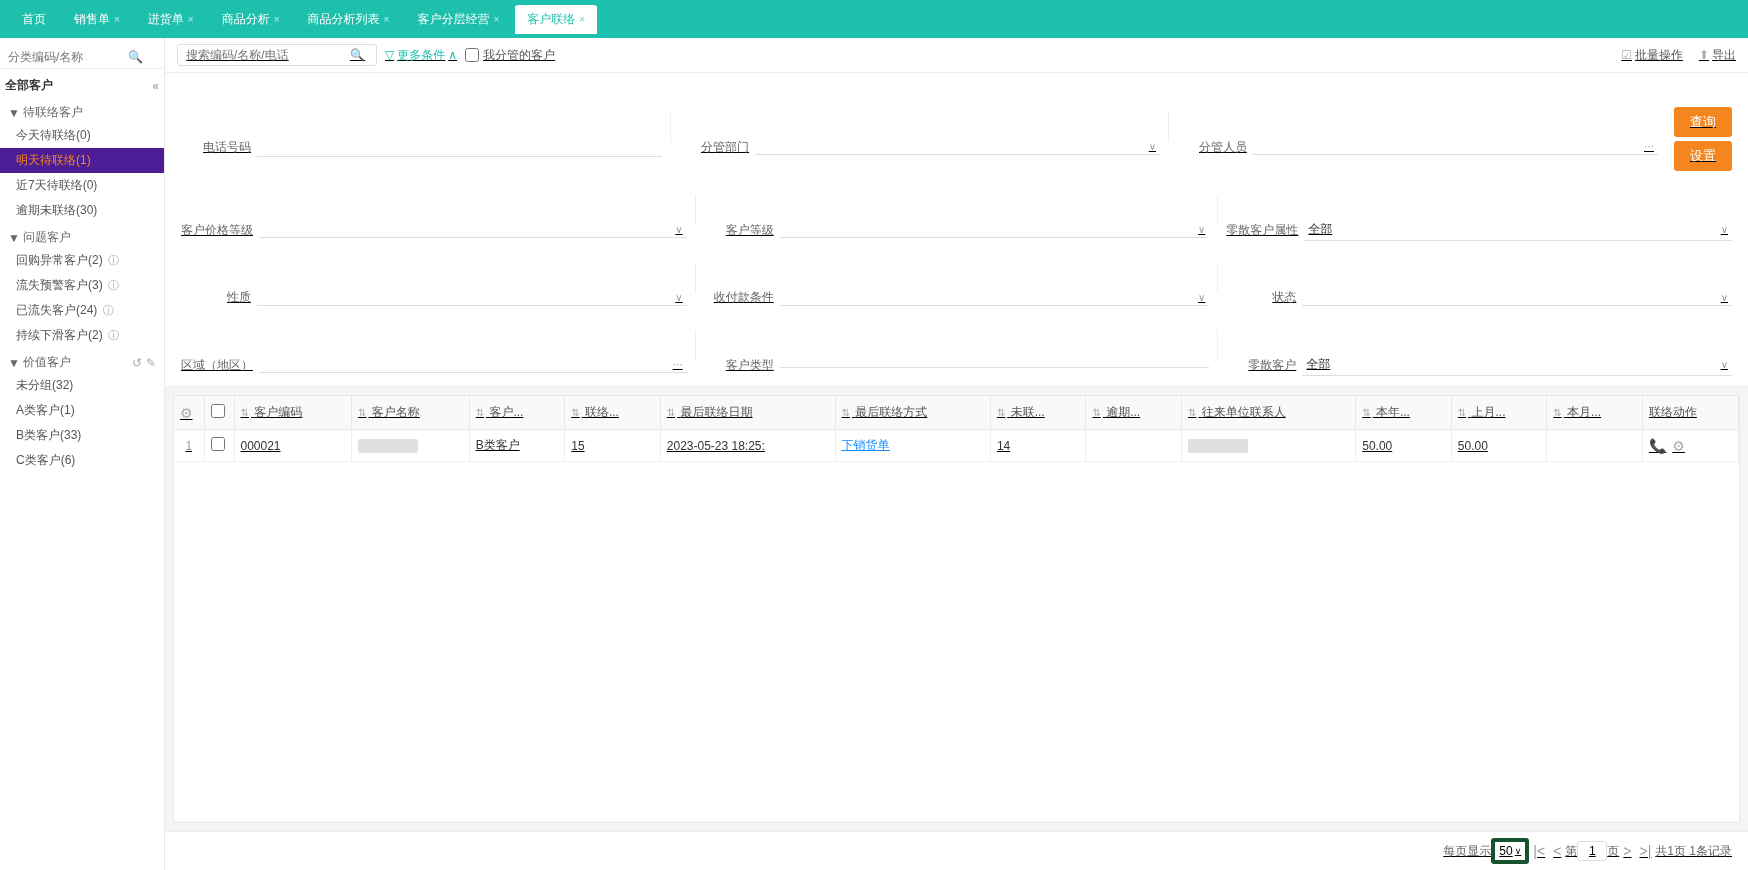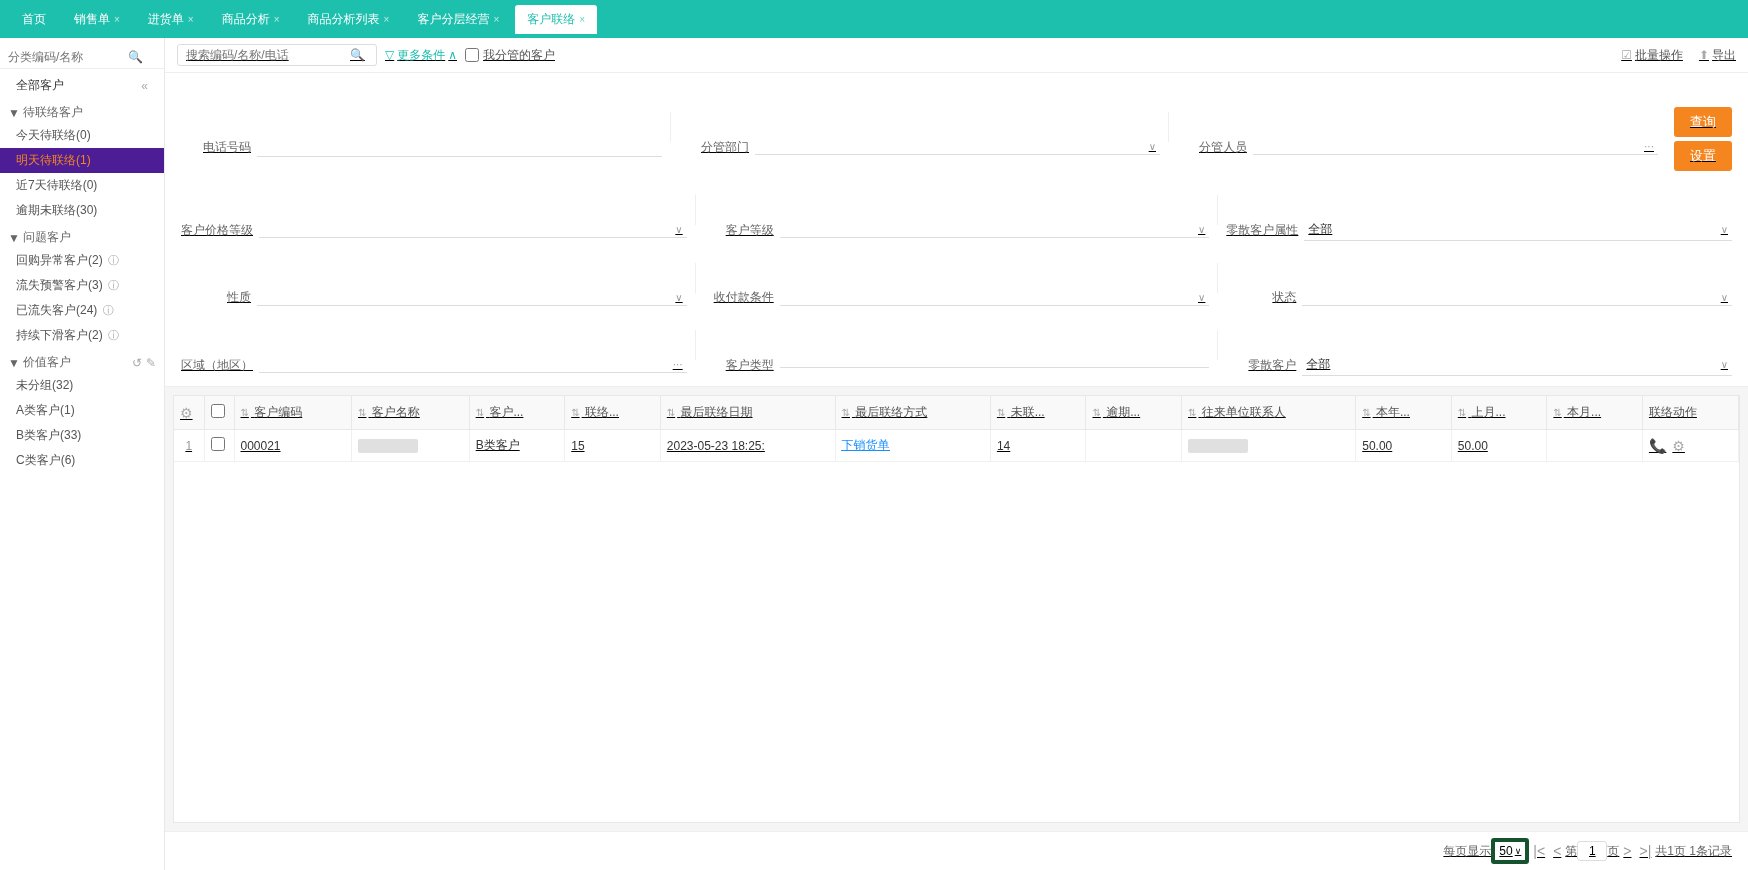--- a/index.html
+++ b/index.html
@@ -60,22 +60,22 @@
       border: none;
       outline: none;
       width: 120px;
       font-size: 12px;
       color: #999;
     }
     .sidebar-section-header {
       display: flex;
       align-items: center;
       justify-content: space-between;
-      padding: 4px 16px;
-      font-weight: normal;
+      padding: 4px 5px;
+      font-weight: bold;
       color: #333;
       font-size: 12px;
     }
     .sidebar-group-label {
       color: #666;
       padding: 6px 8px 2px 8px;
       font-size: 11px;
       display: flex;
       align-items: center;
       gap: 3px;

